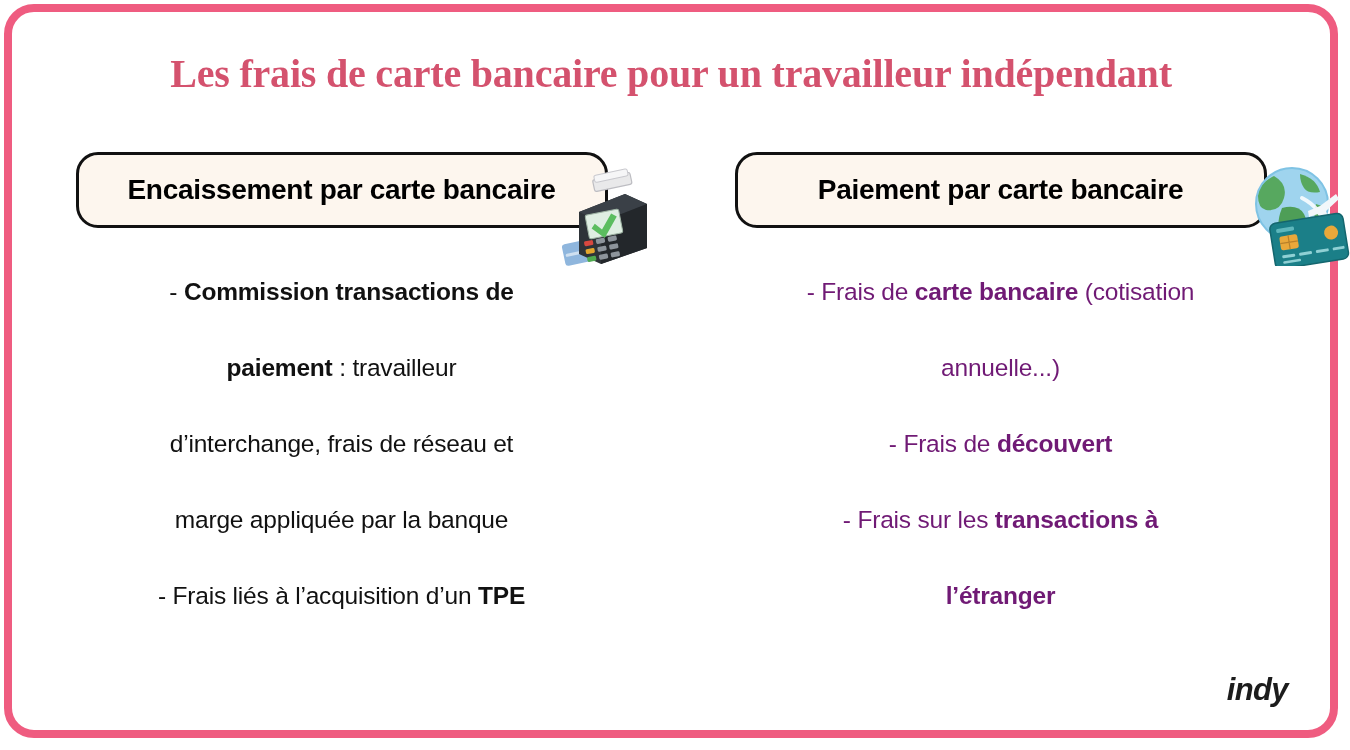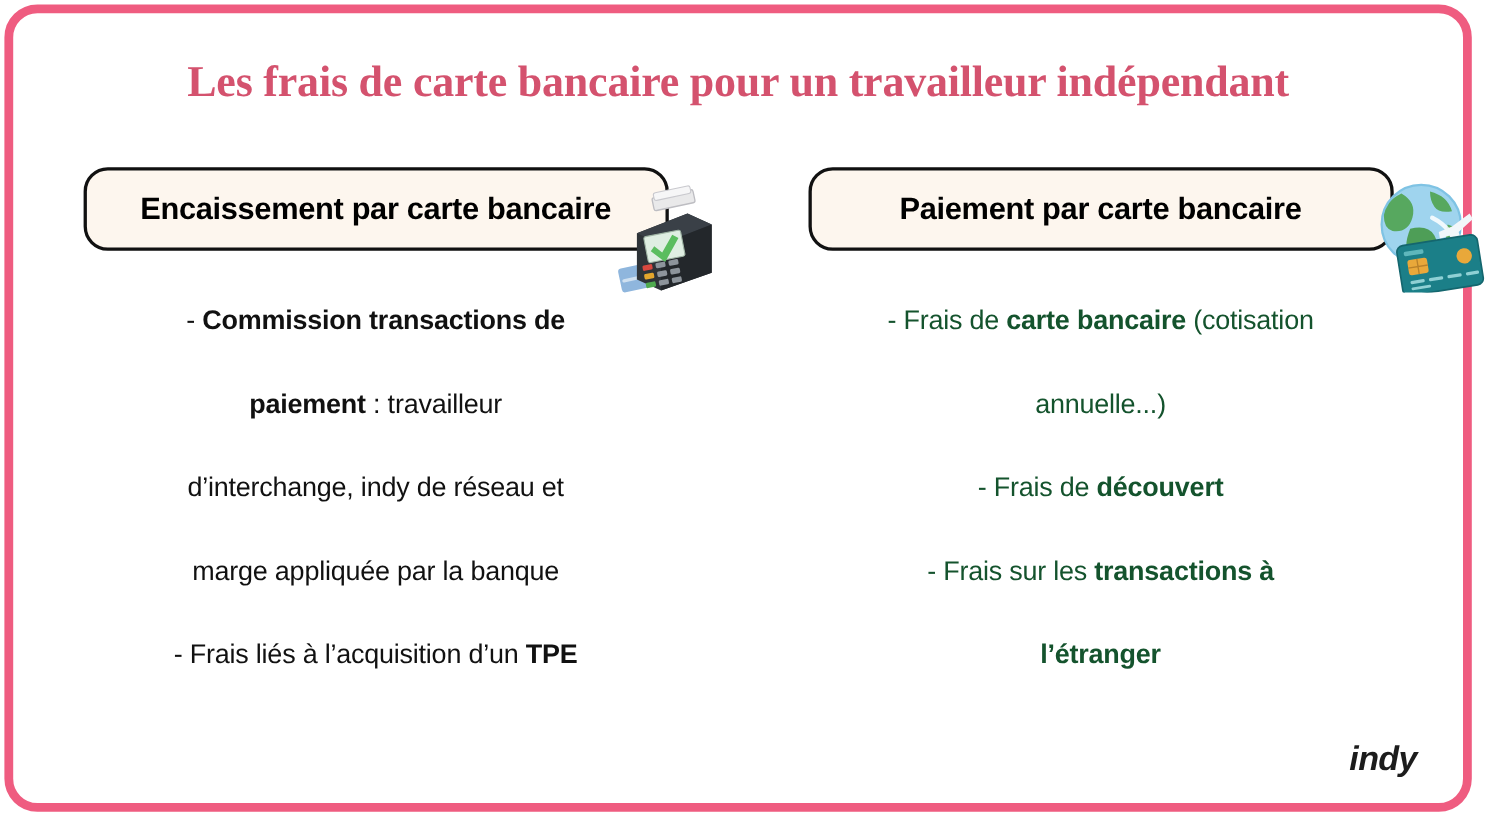--- a/index.html
+++ b/index.html
@@ -192,21 +192,21 @@
                 <rect x="46" y="90" width="9" height="5" rx="1.4" fill="#8d949b"></rect>
                 <rect x="58" y="90" width="9" height="5" rx="1.4" fill="#8d949b"></rect>
               </g>
             </svg>
           </span>
         </div>
 
         <div class="body-list" style="color: rgb(17, 17, 17);">
           <div class="line"><span>- </span><b>Commission transactions de</b></div>
           <div class="line"><b>paiement</b><span> : travailleur</span></div>
-          <div class="line"><span>d’interchange, indy de réseau et</span></div>
+          <div class="line"><span>d’interchange, frais de réseau et</span></div>
           <div class="line"><span>marge appliquée par la banque</span></div>
           <div class="line"><span>- Frais liés à l’acquisition d’un </span><b>TPE</b></div>
         </div>
       </div>
 
       <div class="column">
         <div class="pill-wrap">
           <div class="pill pill-right" style="background: rgb(253, 246, 238); border-color: rgb(17, 17, 17);">
             <span class="pill-label">Paiement par carte bancaire</span>
           </div>
@@ -236,21 +236,21 @@
                   <rect x="53" y="93" width="13" height="3" rx="1.2"></rect>
                   <rect x="70" y="93" width="13" height="3" rx="1.2"></rect>
                   <rect x="87" y="93" width="12" height="3" rx="1.2"></rect>
                   <rect x="36" y="99" width="18" height="2.5" rx="1.2"></rect>
                 </g>
               </g>
             </svg>
           </span>
         </div>
 
-        <div class="body-list" style="color: #14532d;">
+        <div class="body-list" style="color: #701a75;">
           <div class="line"><span>- Frais de </span><b>carte bancaire</b><span> (cotisation</span></div>
           <div class="line"><span>annuelle...)</span></div>
           <div class="line"><span>- Frais de </span><b>découvert</b></div>
           <div class="line"><span>- Frais sur les </span><b>transactions à</b></div>
           <div class="line"><b>l’étranger</b></div>
         </div>
       </div>
 
     </div>
 

